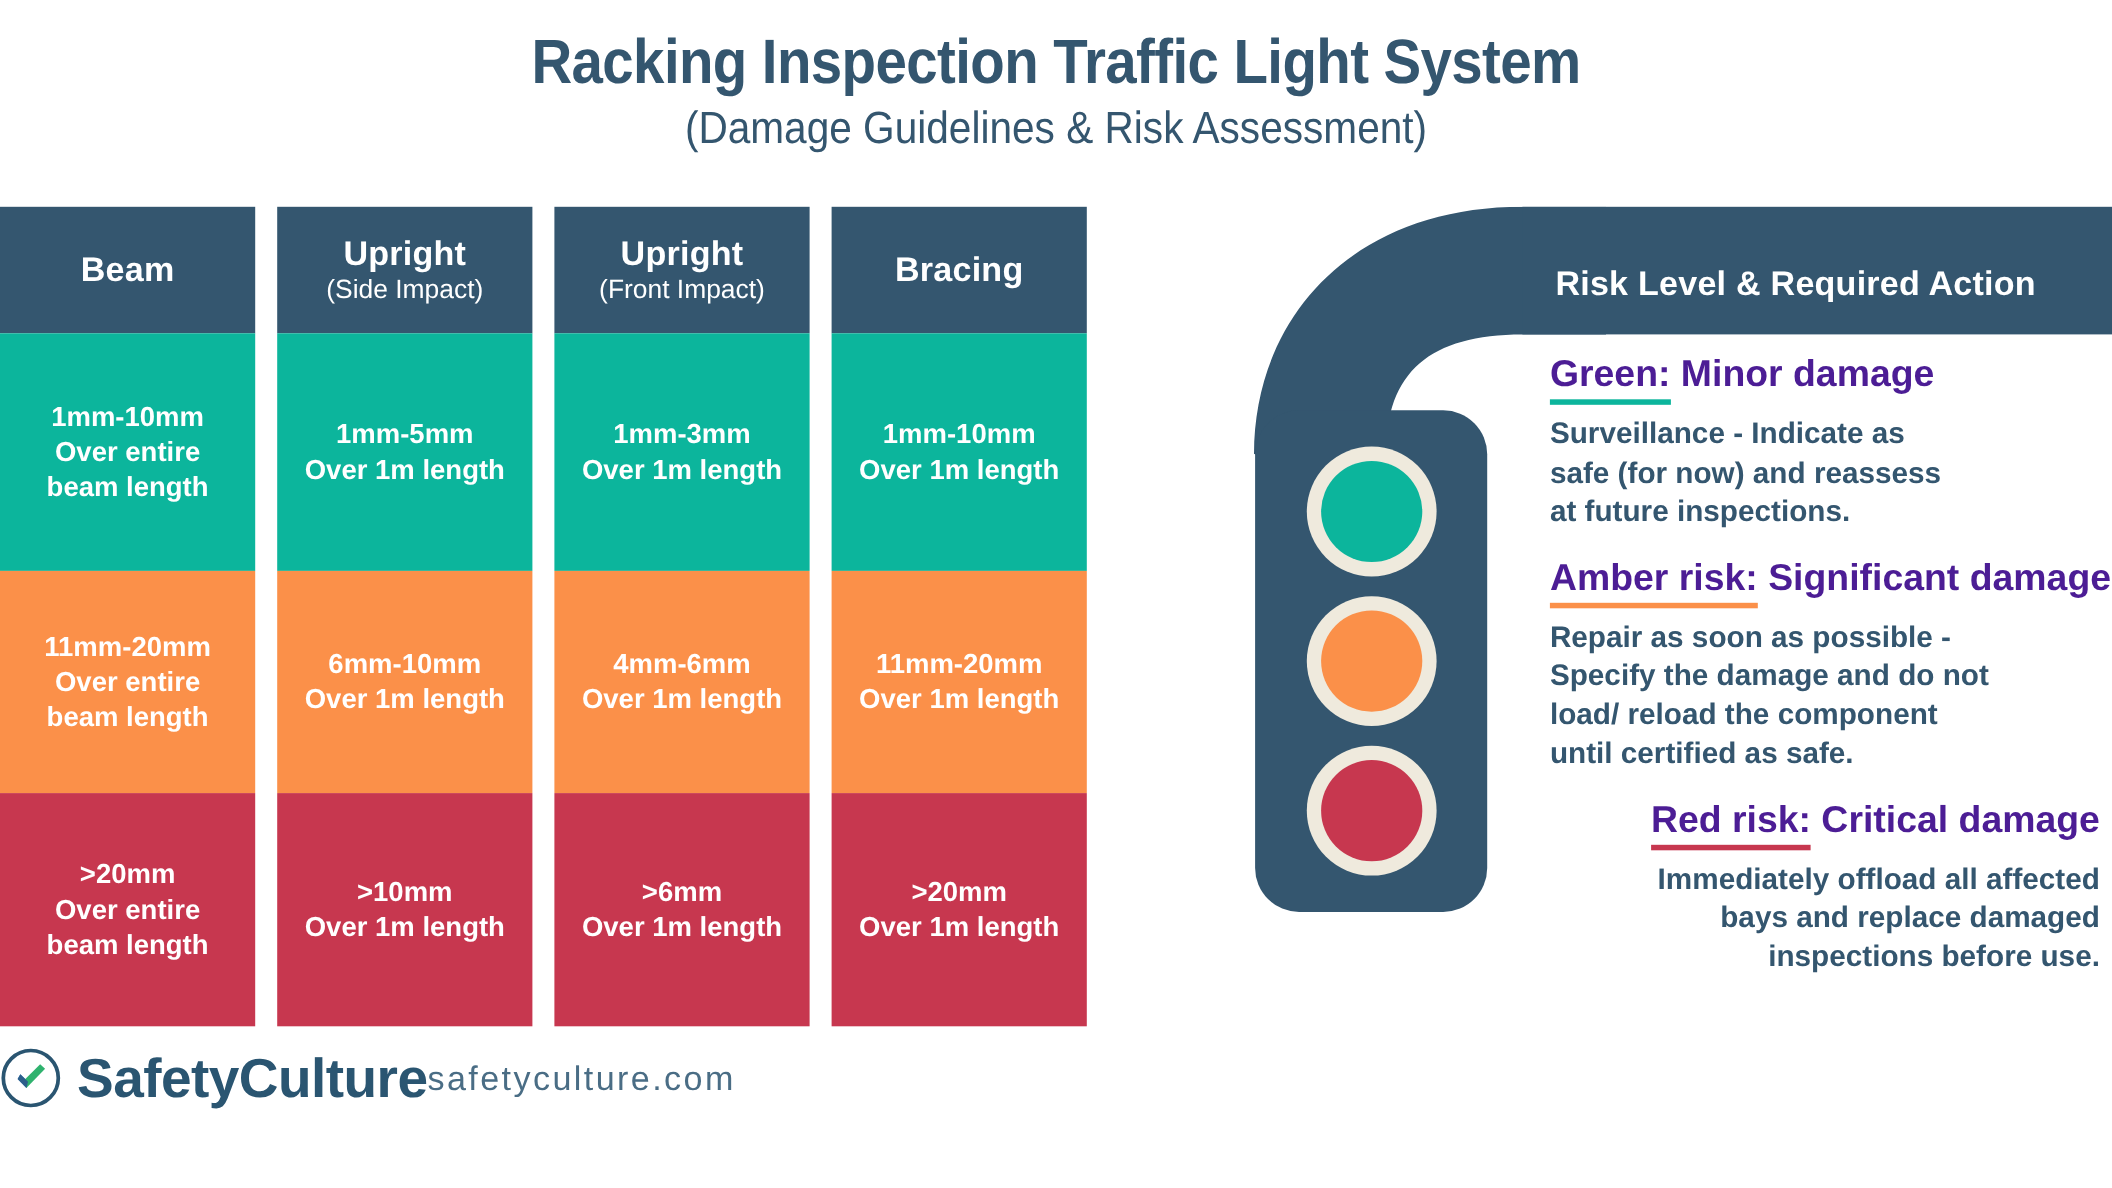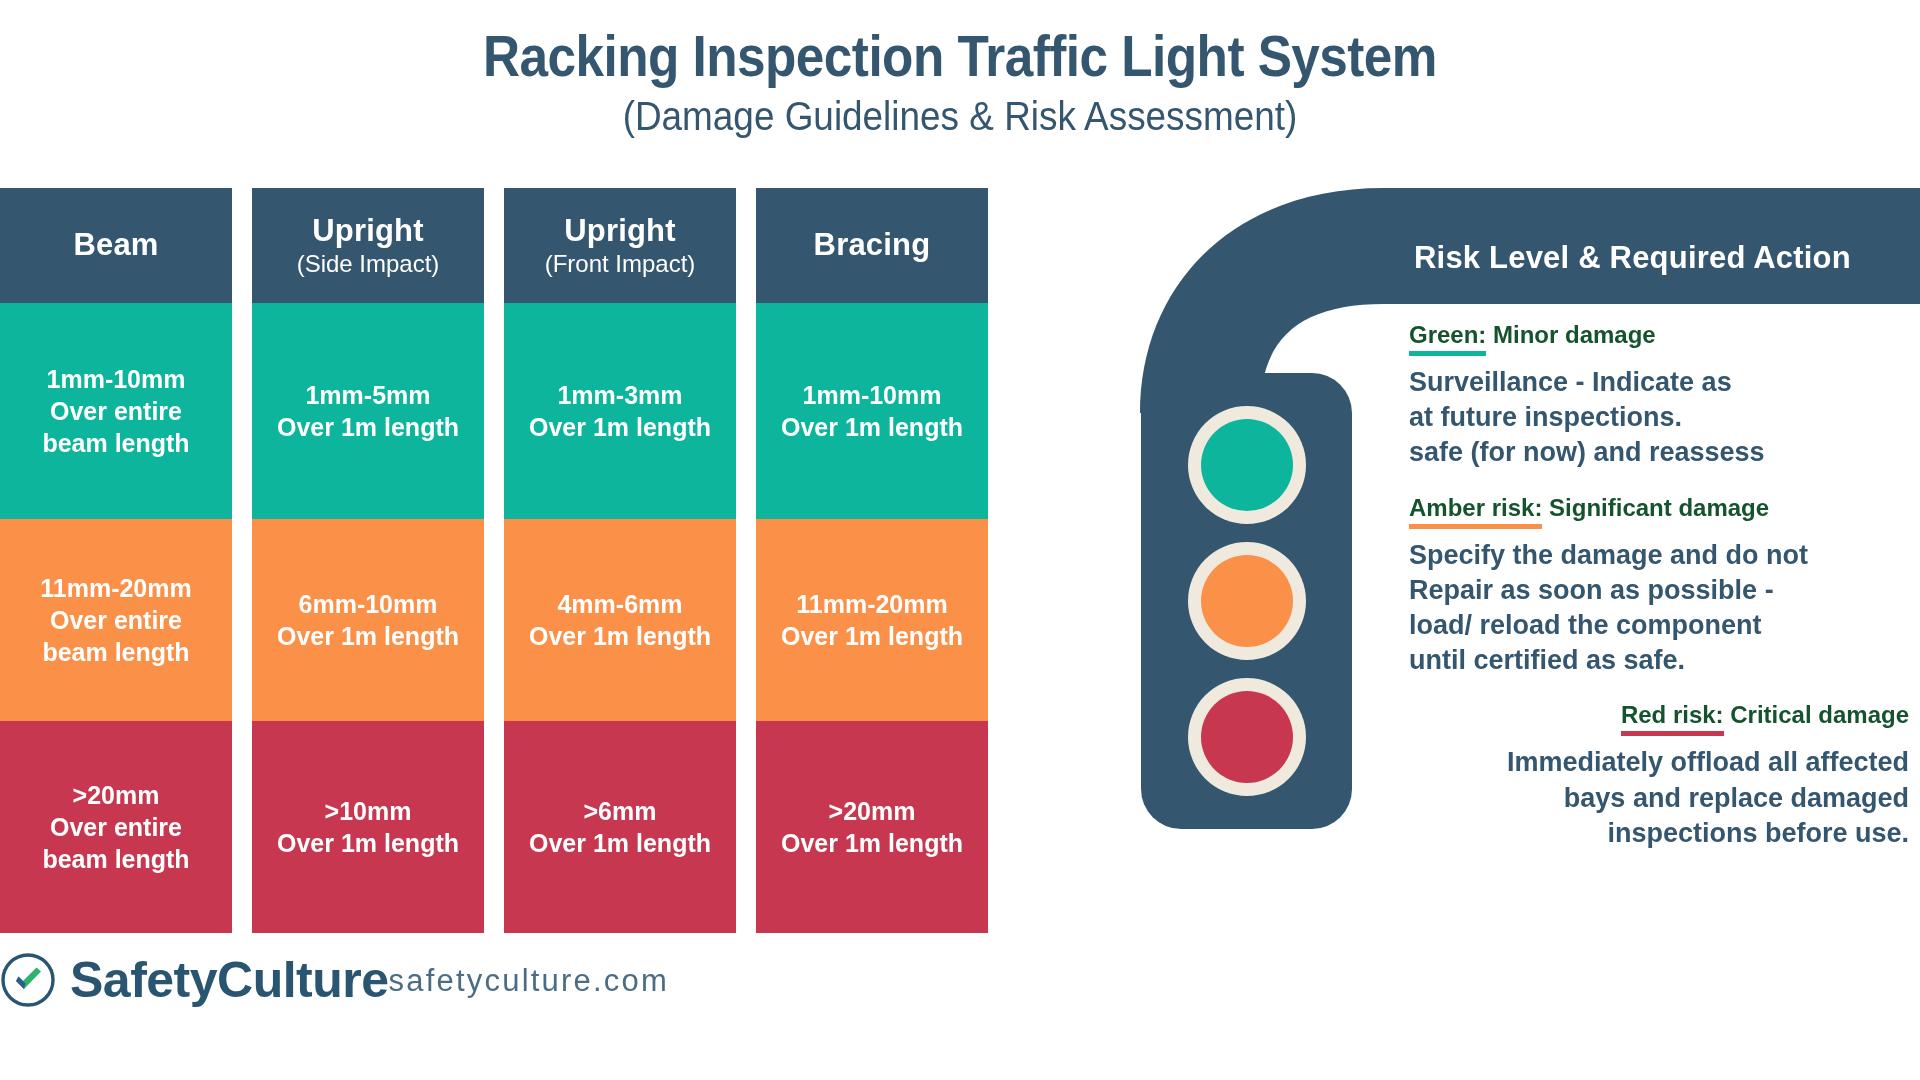--- a/index.html
+++ b/index.html
@@ -125,21 +125,21 @@
 
   
   #risk-text {
     position: absolute;
     left: 1409px; top: 320px;
     width: 500px;
   }
   .risk-block { margin-bottom: 22px; }
   .risk-block:last-child { margin-bottom: 12px; text-align: right; }
   .risk-head {
-    font-size: 24px; font-weight: bold; color: #14532d;
+    font-size: 34px; font-weight: bold; color: #4c1d95;
     line-height: 1.22; white-space: nowrap;
   }
   .risk-key { position: relative; display: inline-block; }
   .risk-key::after {
     content: "";
     position: absolute;
     left: 0; right: 0; bottom: -7px;
     height: 5px;
   }
   .k-green::after { background: #0cb59c; }
@@ -277,29 +277,29 @@
     <div class="lamp lamp-red">
       <div class="lamp-core"></div>
     </div>
   </div>
 
   <div id="risk-text">
       <div class="risk-block">
         <div class="risk-head"><span class="risk-key k-green">Green:</span><span> Minor damage</span></div>
         <div class="risk-body">
           <span class="ln">Surveillance - Indicate as</span>
+          <span class="ln">safe (for now) and reassess</span>
           <span class="ln">at future inspections.</span>
-          <span class="ln">safe (for now) and reassess</span>
         </div>
       </div>
       <div class="risk-block">
         <div class="risk-head"><span class="risk-key k-amber">Amber risk:</span><span> Significant damage</span></div>
         <div class="risk-body">
+          <span class="ln">Repair as soon as possible -</span>
           <span class="ln">Specify the damage and do not</span>
-          <span class="ln">Repair as soon as possible -</span>
           <span class="ln">load/ reload the component</span>
           <span class="ln">until certified as safe.</span>
         </div>
       </div>
       <div class="risk-block">
         <div class="risk-head"><span class="risk-key k-red">Red risk:</span><span> Critical damage</span></div>
         <div class="risk-body">
           <span class="ln">Immediately offload all affected</span>
           <span class="ln">bays and replace damaged</span>
           <span class="ln">inspections before use.</span>

